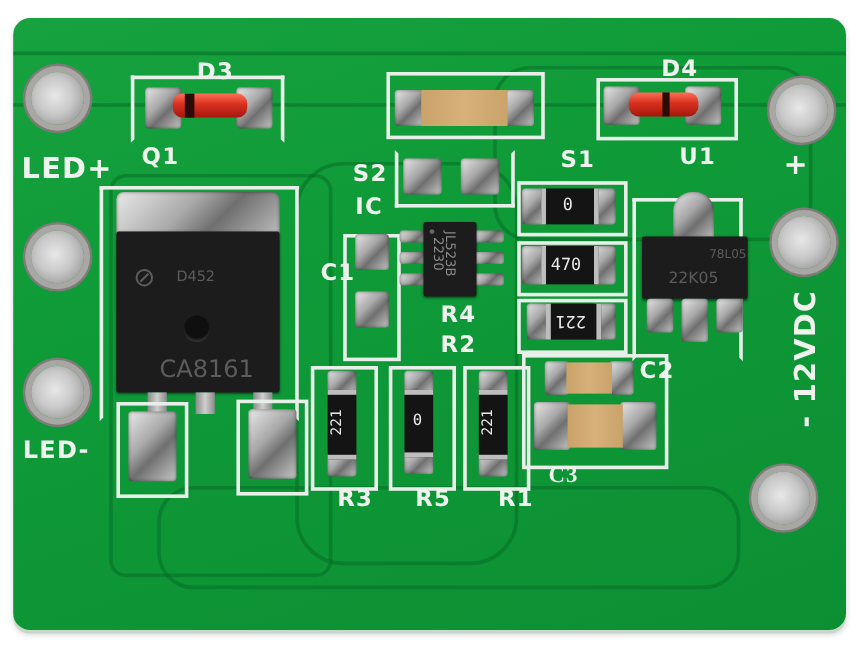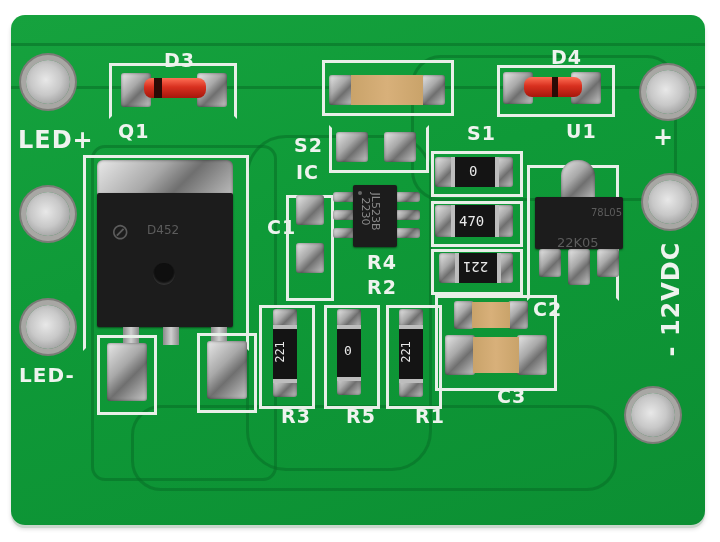--- a/index.html
+++ b/index.html
@@ -81,20 +81,21 @@
   <div class="silk" style="left:555px;top:107px;">U1</div>
 
   <div class="silk" style="left:456px;top:109px;">S1</div>
 
   <div class="outline" style="left:72px;top:140px;width:160px;height:190px;border-bottom-color:transparent;"></div>
   <div class="pad" style="left:86px;top:145px;width:136px;height:45px;border-radius:6px;"></div>
   <div class="chip" style="left:86px;top:178px;width:136px;height:134px;">
     <div class="chip-text" style="left:50px;top:30px;font-size:12px;">D452</div>
     <div class="chip-text" style="left:14px;top:26px;font-size:22px;">⊘</div>
     <div style="position:absolute;left:56px;top:70px;width:22px;height:22px;border-radius:50%;background:#0f0f0f;box-shadow:inset 0 -2px 2px #333;"></div>
+    <div class="chip-text" style="left:36px;top:102px;font-size:20px;">CA8161</div>
   </div>
   <div class="lead" style="left:112px;top:312px;width:16px;height:60px;"></div>
   <div class="lead" style="left:152px;top:312px;width:16px;height:18px;"></div>
   <div class="lead" style="left:200px;top:312px;width:16px;height:60px;"></div>
   <div class="outline" style="left:86px;top:320px;width:54px;height:74px;"></div>
   <div class="outline" style="left:186px;top:318px;width:54px;height:74px;"></div>
   <div class="pad" style="left:96px;top:328px;width:40px;height:58px;"></div>
   <div class="pad" style="left:196px;top:326px;width:40px;height:58px;"></div>
 
   <div class="silk" style="left:285px;top:148px;">IC</div>
@@ -136,35 +137,35 @@
   <div class="pad" style="left:428px;top:238px;width:20px;height:30px;"></div>
   <div class="pad" style="left:482px;top:238px;width:20px;height:30px;"></div>
   <div class="res-h" style="left:444px;top:238px;width:38px;height:30px;">
     <div class="res-label" style="left:4px;top:6px;transform:rotate(180deg);">221</div>
   </div>
 
   <div class="outline" style="left:516px;top:150px;width:86px;height:130px;border-bottom-color:transparent;"></div>
   <div class="pad" style="left:550px;top:145px;width:34px;height:42px;border-radius:16px 16px 4px 4px;"></div>
   <div class="chip" style="left:524px;top:182px;width:88px;height:52px;">
     <div class="chip-text" style="left:8px;top:10px;font-size:10px;margin-left:48px;">78L05</div>
-    <div class="chip-text" style="left:22px;top:38px;font-size:13px;">22K05</div>
+    <div class="chip-text" style="left:22px;top:28px;font-size:13px;">22K05</div>
   </div>
   <div class="pad" style="left:528px;top:234px;width:22px;height:28px;"></div>
   <div class="pad" style="left:557px;top:234px;width:22px;height:36px;"></div>
   <div class="pad" style="left:586px;top:234px;width:22px;height:28px;"></div>
 
   <div class="outline" style="left:424px;top:280px;width:116px;height:90px;"></div>
   <div class="silk" style="left:522px;top:285px;">C2</div>
   <div class="pad" style="left:443px;top:286px;width:20px;height:28px;"></div>
   <div class="pad" style="left:497px;top:286px;width:20px;height:28px;"></div>
   <div class="cap" style="left:461px;top:287px;width:38px;height:26px;"></div>
   <div class="pad" style="left:434px;top:320px;width:30px;height:40px;"></div>
   <div class="pad" style="left:506px;top:320px;width:30px;height:40px;"></div>
   <div class="cap" style="left:462px;top:322px;width:46px;height:36px;"></div>
-  <div class="silk" style="left:486px;top:372px;">C3</div>
+  <div class="silk" style="left:446px;top:372px;font-family:Liberation Serif, serif;">C3</div>
 
   <div class="outline" style="left:248px;top:290px;width:50px;height:98px;"></div>
   <div class="pad" style="left:262px;top:294px;width:24px;height:18px;"></div>
   <div class="pad" style="left:262px;top:360px;width:24px;height:22px;"></div>
   <div class="res" style="left:262px;top:310px;width:24px;height:50px;">
     <div class="res-label" style="left:-4px;top:16px;font-size:12px;transform:rotate(-90deg);">221</div>
   </div>
   <div class="silk" style="left:270px;top:392px;">R3</div>
 
   <div class="outline" style="left:313px;top:290px;width:50px;height:98px;"></div>

